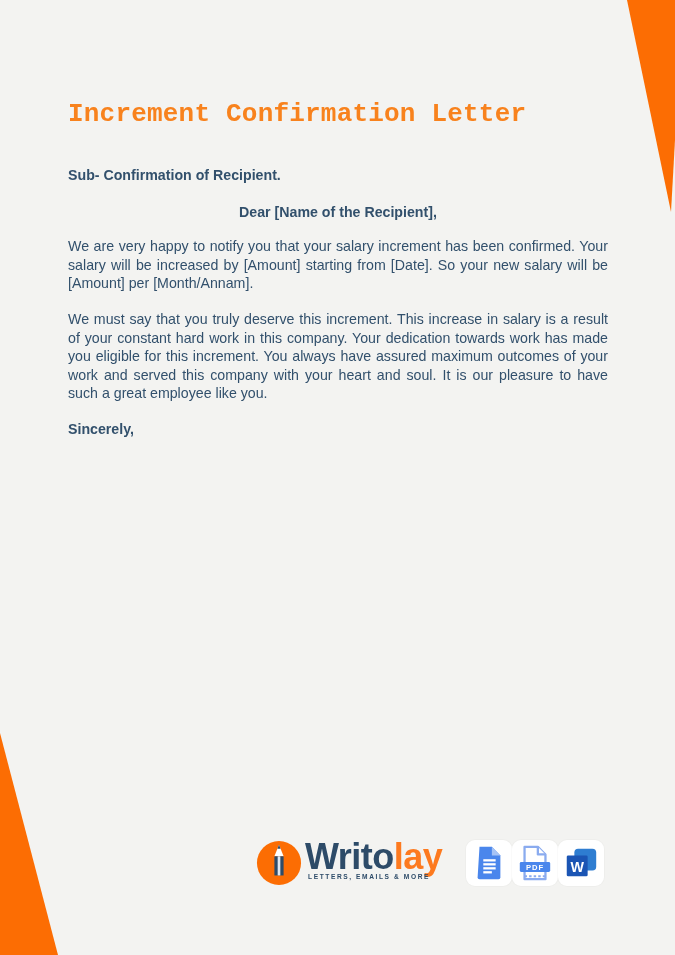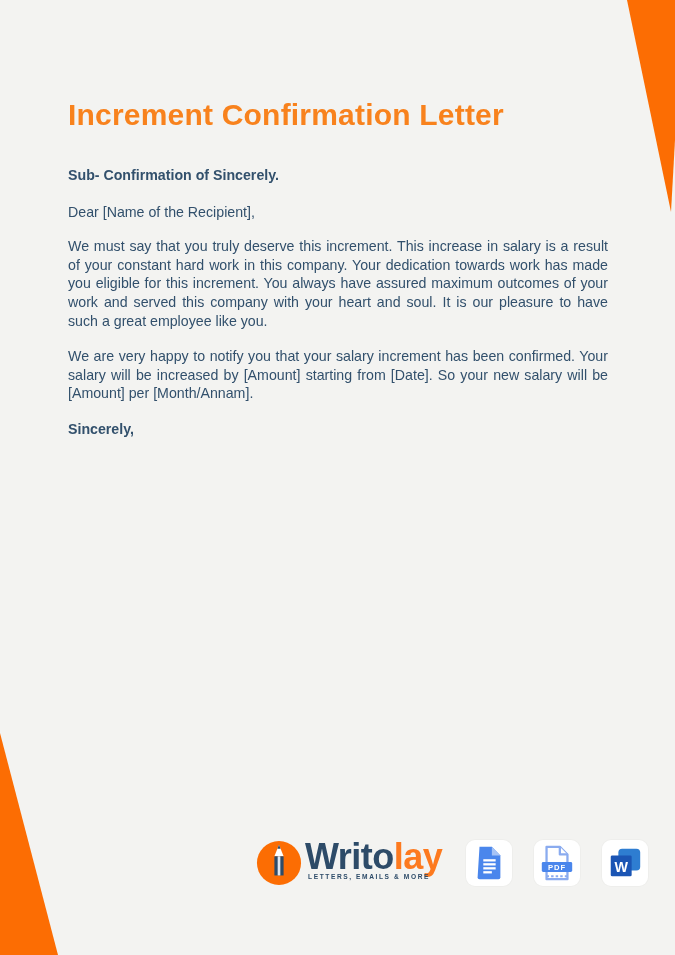--- a/index.html
+++ b/index.html
@@ -20,29 +20,30 @@
     position: absolute;
     left: 68px;
     top: 100px;
     width: 540px;
     color: #32506c;
     font-size: 14.2px;
     line-height: 18.6px;
   }
   .letter h1 {
     color: #f8821d;
-    font-size: 30px;
+    font-size: 26px;
     line-height: 29px;
     font-weight: 700;
     margin: 0 0 37px 0;
     letter-spacing: 0.2px;
+    font-family: Liberation Mono, monospace;
   }
   .letter p { margin: 0 0 17px 0; text-align: justify; }
   .letter .subject { font-weight: 700; margin-bottom: 18px; text-align: left; }
-  .letter .salutation { font-weight: 400; margin-bottom: 16px; text-align: left; }
+  .letter .salutation { font-weight: 700; margin-bottom: 16px; text-align: center; }
   .letter .closing { font-weight: 700; margin-top: 0; text-align: left; }
 
   
   .footer {
     position: absolute;
     left: 256px;
     top: 838px;
     height: 50px;
     display: flex;
     align-items: center;
@@ -55,21 +56,21 @@
   .brand-name .nm2 { color: #fd7a1f; }
   .brand-tagline {
     font-size: 6.6px;
     font-weight: 700;
     color: #2d4b68;
     letter-spacing: 1.6px;
     margin-top: 2px;
     margin-left: 3px;
     white-space: nowrap;
   }
-  .tiles { display: flex; gap: 22px; margin-left: 24px; }
+  .tiles { display: flex; margin-left: 24px; }
   .tile {
     width: 46px; height: 46px;
     background: #ffffff;
     border-radius: 9px;
     display: flex; align-items: center; justify-content: center;
     box-shadow: 0 0 0 1px rgba(0,0,0,0.02);
     cursor: pointer;
   }
   .tile svg { width: 38px; height: 38px; }
 </style>
@@ -78,24 +79,24 @@
 
 <div class="page">
 
   <svg class="accents" viewBox="0 0 675 955" aria-hidden="true">
     <polygon points="627,0 675,0 675,140 671,212" fill="#fc6d03"></polygon>
     <polygon points="0,733 58,955 0,955" fill="#fc6d03"></polygon>
   </svg>
 
   <main class="letter">
     <h1>Increment Confirmation Letter</h1>
-    <p class="subject">Sub- Confirmation of Sincerely.</p>
+    <p class="subject">Sub- Confirmation of Recipient.</p>
     <p class="salutation">Dear [Name of the Recipient],</p>
+    <p>We are very happy to notify you that your salary increment has been confirmed. Your salary will be increased by [Amount] starting from [Date]. So your new salary will be [Amount] per [Month/Annam].</p>
     <p>We must say that you truly deserve this increment. This increase in salary is a result of your constant hard work in this company. Your dedication towards work has made you eligible for this increment. You always have assured maximum outcomes of your work and served this company with your heart and soul. It is our pleasure to have such a great employee like you.</p>
-    <p>We are very happy to notify you that your salary increment has been confirmed. Your salary will be increased by [Amount] starting from [Date]. So your new salary will be [Amount] per [Month/Annam].</p>
     <p class="closing">Sincerely,</p>
   </main>
 
   <footer class="footer">
 
     <div class="brand">
       <svg class="brand-mark" viewBox="0 0 48 48" aria-hidden="true">
         <circle cx="24" cy="24" r="23" fill="#fc6d03"></circle>
         <polygon points="24,5 19.2,17 28.8,17" fill="#ffffff"></polygon>
         <polygon points="24,5 22.4,9 25.6,9" fill="#2d4b68"></polygon>

